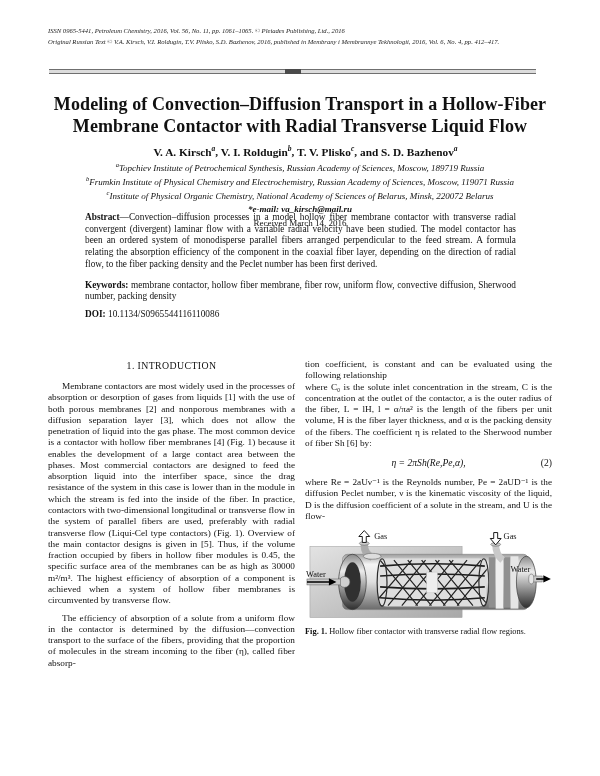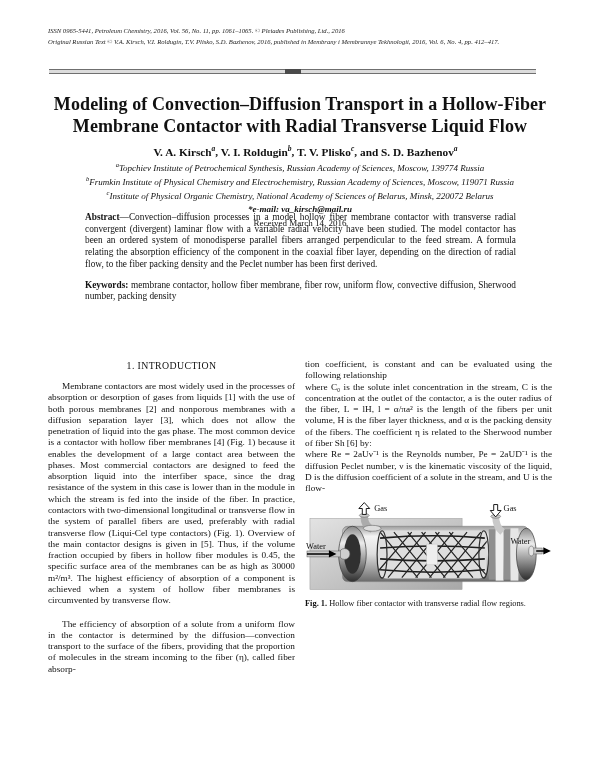--- a/index.html
+++ b/index.html
@@ -32,21 +32,21 @@
   .email { font-size:9px; font-style:italic; margin-top:1px;font-weight:bold; }
   .received { font-size:9px; margin-top:4px; }
   
   .frontmatter { position:absolute; left:85px; top:212px; width:431px; font-size:9.3px; line-height:1.26; }
   .frontmatter p { margin:0; text-align:justify; }
   .kw { margin-top:9px !important; }
   .doi { margin-top:6px !important; }
   
   .columns {
     position:absolute; left:48px; top:359px; width:504px; height:358px;
-    display:flex; gap:10px; overflow:hidden;font-family:Liberation Serif, serif;
+    display:flex; gap:10px; overflow:hidden;
   }
   .col { width:247px; font-size:9.25px; line-height:1.22; }
   .col p { margin:0; text-align:justify; }
   .col p.indent { text-indent:14px; }
   .col p + p.indent { margin-top:2px; }
   .sec-heading { text-align:center; font-size:9.8px; letter-spacing:0.4px; margin:1px 0 9px 0; }
   .equation { position:relative; text-align:center; margin:8px 0 8px 0; font-size:9.6px; }
   .eq-body { font-style:italic; }
   .eq-num { position:absolute; right:0; top:0; font-style:normal; }
   
@@ -71,47 +71,52 @@
     <div class="center-block"></div>
   </div>
 
   <div class="headline">
     <div class="title">
       <div>Modeling of Convection–Diffusion Transport in a Hollow-Fiber</div>
       <div>Membrane Contactor with Radial Transverse Liquid Flow</div>
     </div>
     <div class="authors"><b>V. A. Kirsch</b><sup>a</sup><b>, </b><b>V. I. Roldugin</b><sup>b</sup><b>, </b><b>T. V. Plisko</b><sup>c</sup><b>, and </b><b>S. D. Bazhenov</b><sup>a</sup></div>
     <div class="affils">
-      <div><sup>a</sup><span>Topchiev Institute of Petrochemical Synthesis, Russian Academy of Sciences, Moscow, 139774 Russia</span></div>
+      <div><sup>a</sup><span>Topchiev Institute of Petrochemical Synthesis, Russian Academy of Sciences, Moscow, 189719 Russia</span></div>
       <div><sup>b</sup><span>Frumkin Institute of Physical Chemistry and Electrochemistry, Russian Academy of Sciences, Moscow, 119071 Russia</span></div>
       <div><sup>c</sup><span>Institute of Physical Organic Chemistry, National Academy of Sciences of Belarus, Minsk, 220072 Belarus</span></div>
     </div>
     <div class="email">*e-mail: va_kirsch@mail.ru</div>
     <div class="received">Received March 14, 2016</div>
   </div>
 
   <div class="frontmatter">
     <p><b>Abstract</b><span>—Convection–diffusion processes in a model hollow fiber membrane contactor with transverse radial convergent (divergent) laminar flow with a variable radial velocity have been studied. The model contactor has been an ordered system of monodisperse parallel fibers arranged perpendicular to the feed stream. A formula relating the absorption efficiency of the component in the coaxial fiber layer, depending on the direction of radial flow, to the fiber packing density and the Peclet number has been first derived.</span></p>
     <p class="kw"><b>Keywords:</b><span> membrane contactor, hollow fiber membrane, fiber row, uniform flow, convective diffusion, Sherwood number, packing density</span></p>
+    <p class="doi"><b>DOI:</b><span> 10.1134/S0965544116110086</span></p>
   </div>
 
   <div class="columns">
 
     <div class="col">
       <div class="sec-heading">1. INTRODUCTION</div>
       <p class="indent">Membrane contactors are most widely used in the processes of absorption or desorption of gases from liquids [1] with the use of both porous membranes [2] and nonporous membranes with a diffusion separation layer [3], which does not allow the penetration of liquid into the gas phase. The most common device is a contactor with hollow fiber membranes [4] (Fig. 1) because it enables the development of a large contact area between the phases. Most commercial contactors are designed to feed the absorption liquid into the interfiber space, since the drag resistance of the system in this case is lower than in the module in which the stream is fed into the inside of the fiber. In practice, contactors with two-dimensional longitudinal or transverse flow in the system of parallel fibers are used, preferably with radial transverse flow (Liqui-Cel type contactors) (Fig. 1). Overview of the main contactor designs is given in [5]. Thus, if the volume fraction occupied by fibers in hollow fiber modules is 0.45, the specific surface area of the membranes can be as high as 30000 m²/m³. The highest efficiency of absorption of a component is achieved when a system of hollow fiber membranes is circumvented by transverse flow.</p>
-      <p class="indent" style="margin-top:12px">The efficiency of absorption of a solute from a uniform flow in the contactor is determined by the diffusion—convection transport to the surface of the fibers, providing that the proportion of molecules in the stream incoming to the fiber (η), called fiber absorp-</p>
+      <p class="indent" style="margin-top:6px">The efficiency of absorption of a solute from a uniform flow in the contactor is determined by the diffusion—convection transport to the surface of the fibers, providing that the proportion of molecules in the stream incoming to the fiber (η), called fiber absorp-</p>
     </div>
 
     <div class="col">
       <p>tion coefficient, is constant and can be evaluated using the following relationship</p>
 
 
       <p>where C₀ is the solute inlet concentration in the stream, C is the concentration at the outlet of the contactor, a is the outer radius of the fiber, L = lH, l = α/πa² is the length of the fibers per unit volume, H is the fiber layer thickness, and α is the packing density of the fibers. The coefficient η is related to the Sherwood number of fiber Sh [6] by:</p>
 
+      <div class="equation">
+        <span class="eq-body">η = 2πSh(Re,Pe,α),</span>
+        <span class="eq-num">(2)</span>
+      </div>
 
       <p>where Re = 2aUν⁻¹ is the Reynolds number, Pe = 2aUD⁻¹ is the diffusion Peclet number, ν is the kinematic viscosity of the liquid, D is the diffusion coefficient of a solute in the stream, and U is the flow-</p>
 
       <div class="figure-block">
         <svg width="247" height="97" viewBox="0 0 250 97">
           <defs>
             <linearGradient id="panelG" x1="0" y1="0" x2="1" y2="1">
               <stop offset="0" stop-color="#e3e3e3"></stop>
                 <stop offset="1" stop-color="#a8a8a8"></stop>
             </linearGradient>

